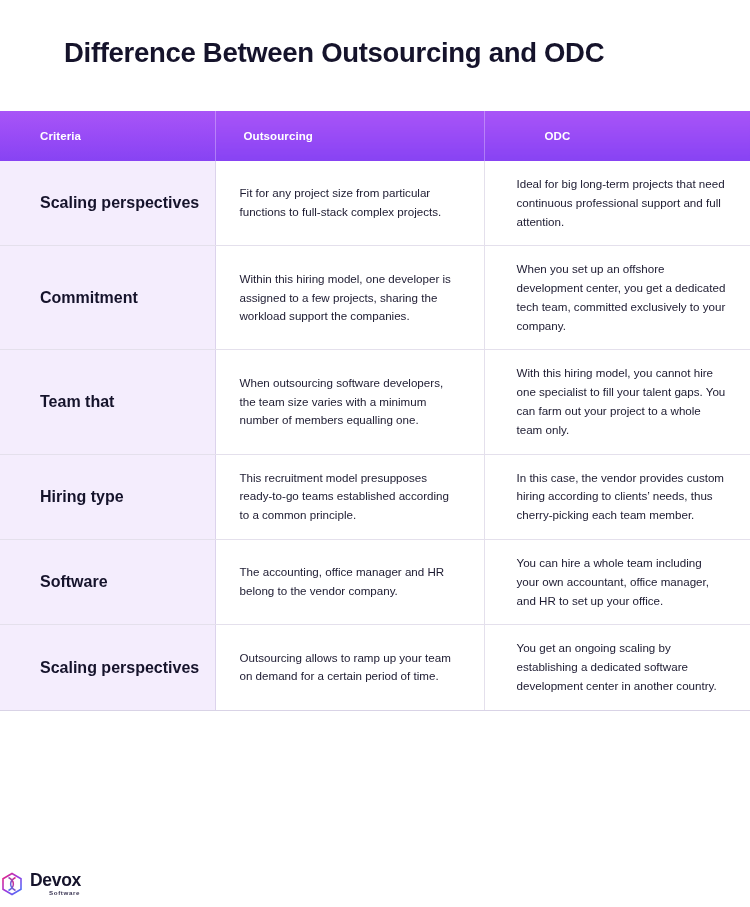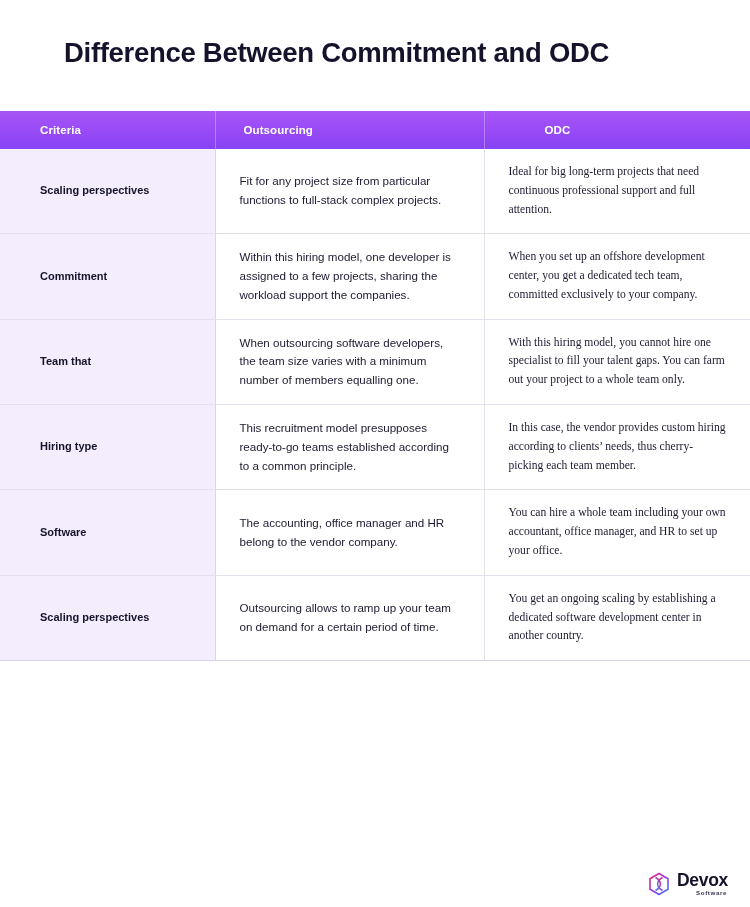--- a/index.html
+++ b/index.html
@@ -38,21 +38,21 @@
     width: 750px;
     border-collapse: collapse;
     table-layout: fixed;
   }
 
   .table col.c-criteria { width: 215px; }
   .table col.c-outsourcing { width: 269px; }
   .table col.c-odc { width: 266px; }
 
   thead tr {
-    height: 38px;
+    height: 50px;
   }
   thead th {
     background: linear-gradient(180deg, #A855F7 0%, #9A4CF6 45%, #8743F3 100%);
     color: #ffffff;
     font-size: 11.5px;
     font-weight: 700;
     text-align: left;
     vertical-align: middle;
     padding: 0 0 0 40px;
     border: none;
@@ -72,51 +72,48 @@
     vertical-align: middle;
     font-size: 11.6px;
     line-height: 1.62;
     color: #1C1A30;
   }
   tbody tr:last-child td { border-bottom: 1px solid #D9D3E6; }
 
   tbody td.criteria {
     background: #F4EDFD;
     font-weight: 700;
-    font-size: 11px;
+    font-size: 16px;
     color: #15132B;
     padding: 10px 14px 10px 40px;
     border-right: 1px solid #DCD3EC;
   }
 
   tbody td.body-cell {
     background: #ffffff;
     padding: 14px 30px 14px 24px;
     color: #1C1A30;
   }
   tbody td.body-cell.odc {
     border-left: 1px solid #E4E0EC;
-    padding-left: 24px;
+    padding-left: 32px;
     padding-right: 24px;
-    font-family: Liberation Serif, serif;
   }
 
   
   .footer {
     position: absolute;
     left: 0;
     bottom: 0;
     width: 750px;
     height: 46px;
     display: flex;
     align-items: center;
-    justify-content: flex-end;
     padding-right: 22px;
     background: #ffffff;
-    padding-left: 36px;
   }
   .logo {
     display: flex;
     align-items: center;
     gap: 6px;
   }
   .logo-mark {
     width: 24px;
     height: 24px;
     display: block;
@@ -141,21 +138,21 @@
     margin-top: 1px;
     margin-right: 1px;
   }
 </style>
 </head>
 <body>
 
 <div class="page">
 
   <div class="title-area">
-    <h1 class="page-title">Difference Between Commitment and ODC</h1>
+    <h1 class="page-title">Difference Between Outsourcing and ODC</h1>
   </div>
 
   <table class="table">
     <colgroup>
       <col class="c-criteria">
       <col class="c-outsourcing">
       <col class="c-odc">
     </colgroup>
     <thead>
       <tr>

